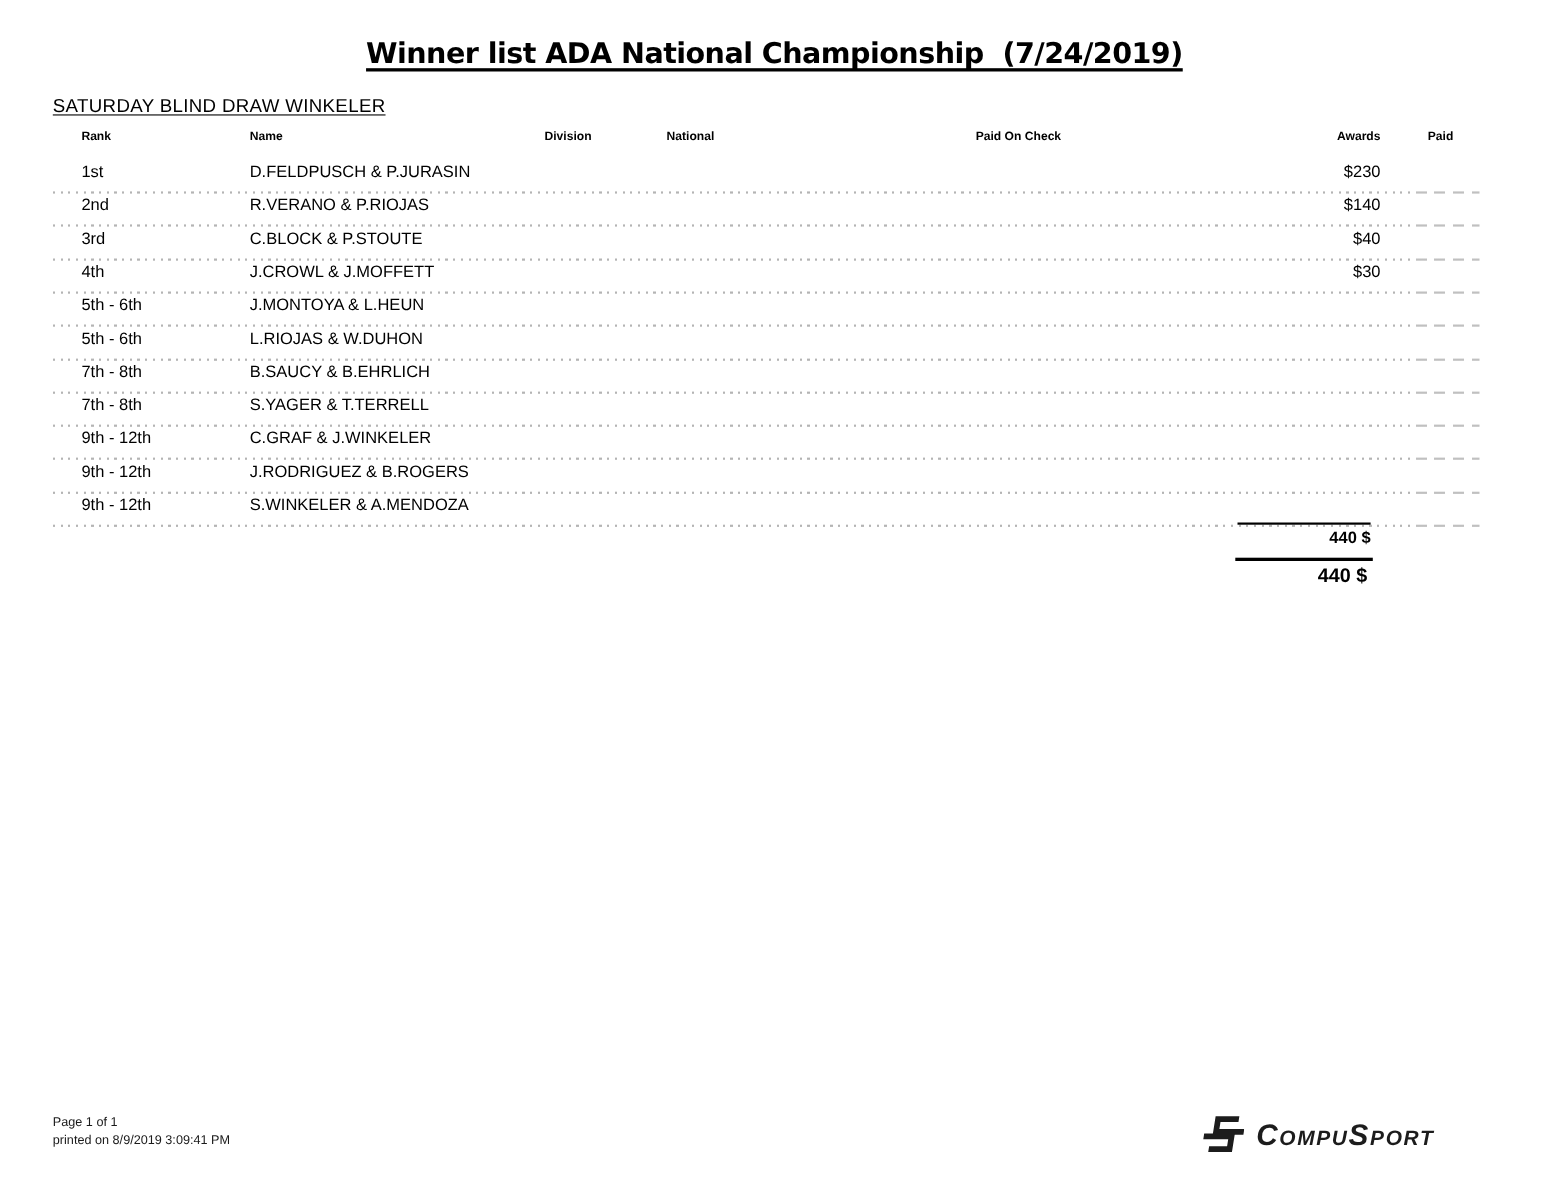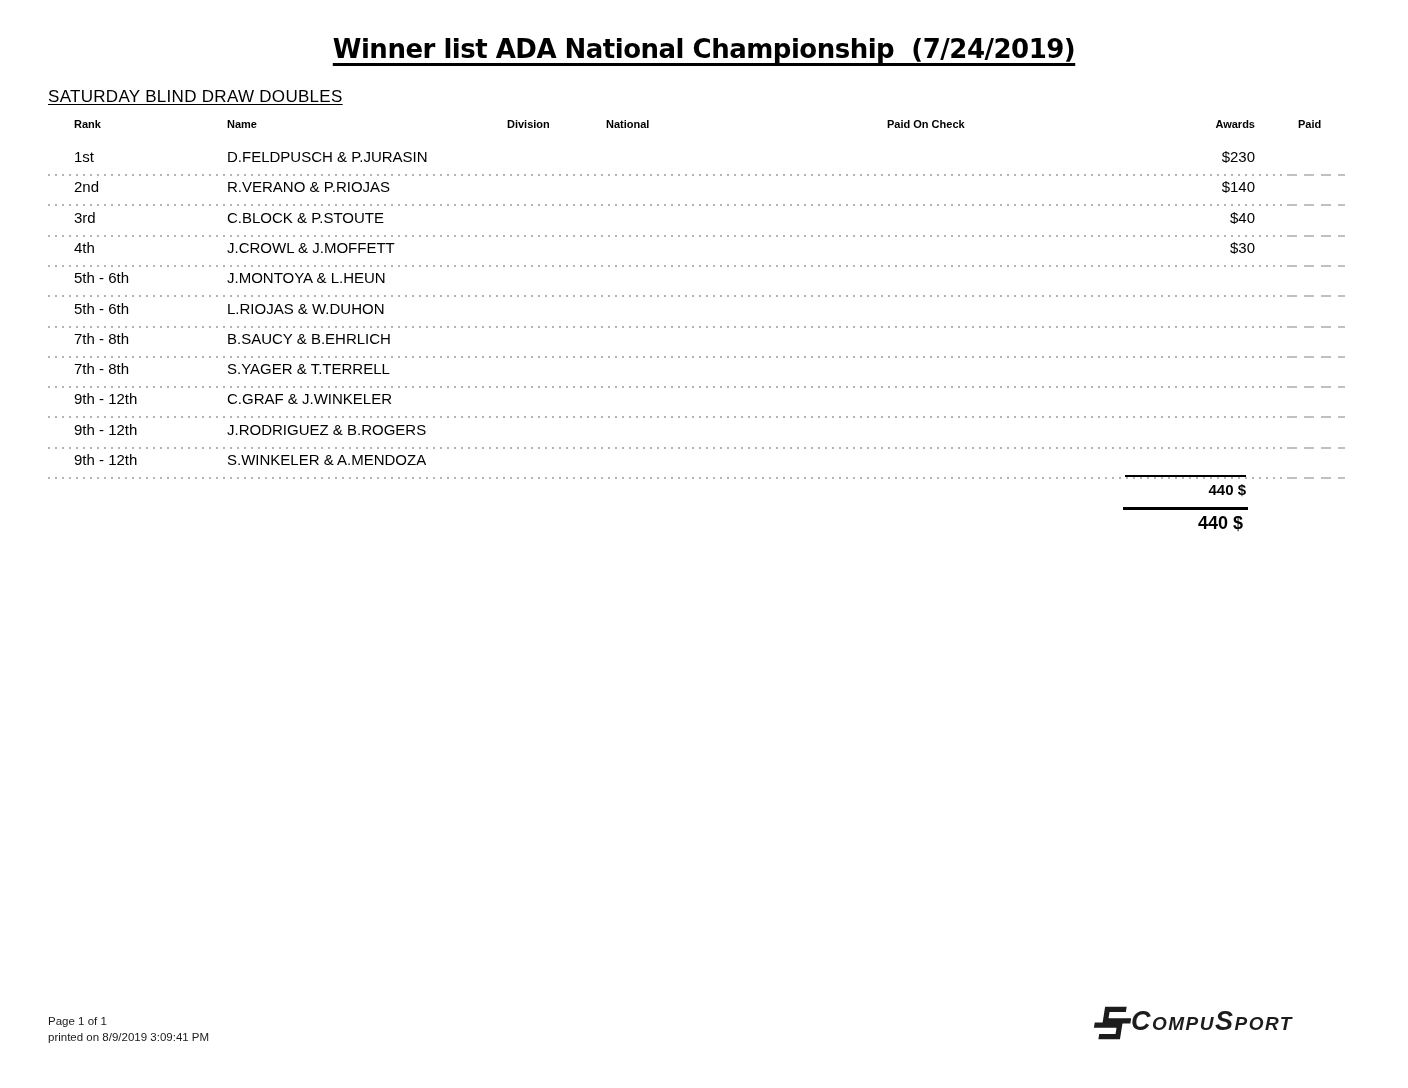--- a/index.html
+++ b/index.html
@@ -13,21 +13,21 @@
     letter-spacing:-0.5px; white-space:pre;
     text-decoration:underline; text-decoration-thickness:3px; text-underline-offset:5px;
   }
   .section-heading {
     position:absolute; top:87px; left:48px; font-size:17px; letter-spacing:.3px;
     text-decoration:underline; text-underline-offset:2px;
   }
   .col { position:absolute; white-space:nowrap; }
   .col-rank     { left:62px; }
   .col-name     { left:215px; }
-  .col-division { left:483px;margin-left:12px; }
+  .col-division { left:483px; }
   .col-operator { left:594px; }
   .col-check    { left:875px; }
   .col-award    { left:1093px; width:150px; text-align:right; }
   .col-paid     { left:1286px; }
   .header-row { position:absolute; top:118px; left:12px; width:100%; height:20px;
     font-weight:bold; font-size:11px; }
   .header-row .col-paid { font-weight:700; }
   .row { position:absolute; left:12px; width:100%; height:20px; font-size:15px; }
   .sep { position:absolute; left:0; width:100%; height:2px; }
   .sep i { display:block; position:absolute; height:2px; top:0; }
@@ -37,35 +37,35 @@
     background:repeating-linear-gradient(90deg,#c0c0c0 0 10px,transparent 10px 17px); }
   .rule-1 { position:absolute; top:475px; left:1125px; width:121px; height:2px; background:#000; }
   .rule-2 { position:absolute; top:507px; left:1123px; width:125px; height:3px; background:#000; }
   .subtotal { position:absolute; top:481px; left:1093px; width:153px; text-align:right;
     font-weight:bold; font-size:15px; }
   .total { position:absolute; top:513px; left:1090px; width:153px; text-align:right;
     font-weight:bold; font-size:18px; }
   .footer { position:absolute; left:48px; top:1013px; font-size:11.5px; color:#1a1a1a;
     line-height:1.4; }
   .logo { position:absolute; left:1091px; top:1006px; height:42px;
-    display:flex; align-items:flex-start; color:#1c1c1c; }
+    display:flex; align-items:flex-end; gap:11px; color:#1c1c1c; }
   .logo svg { width:40px; height:34px; }
   .logo-text {
     font-size:27px; font-weight:bold; font-style:italic; font-variant:small-caps;
     letter-spacing:1.5px; color:#1c1c1c;
   }
 </style>
 </head>
 <body>
 
 <div class="page">
 
   <div class="title">Winner list ADA National Championship  (7/24/2019)</div>
 
-  <div class="section-heading">SATURDAY BLIND DRAW DOUBLES</div>
+  <div class="section-heading">SATURDAY BLIND DRAW WINKELER</div>
 
   <div class="header-row">
     <span class="col col-rank">Rank</span>
     <span class="col col-name">Name</span>
     <span class="col col-division">Division</span>
     <span class="col col-operator">National</span>
     <span class="col col-check">Paid On Check</span>
     <span class="col col-award">Awards</span>
     <span class="col col-paid">Paid</span>
   </div>

